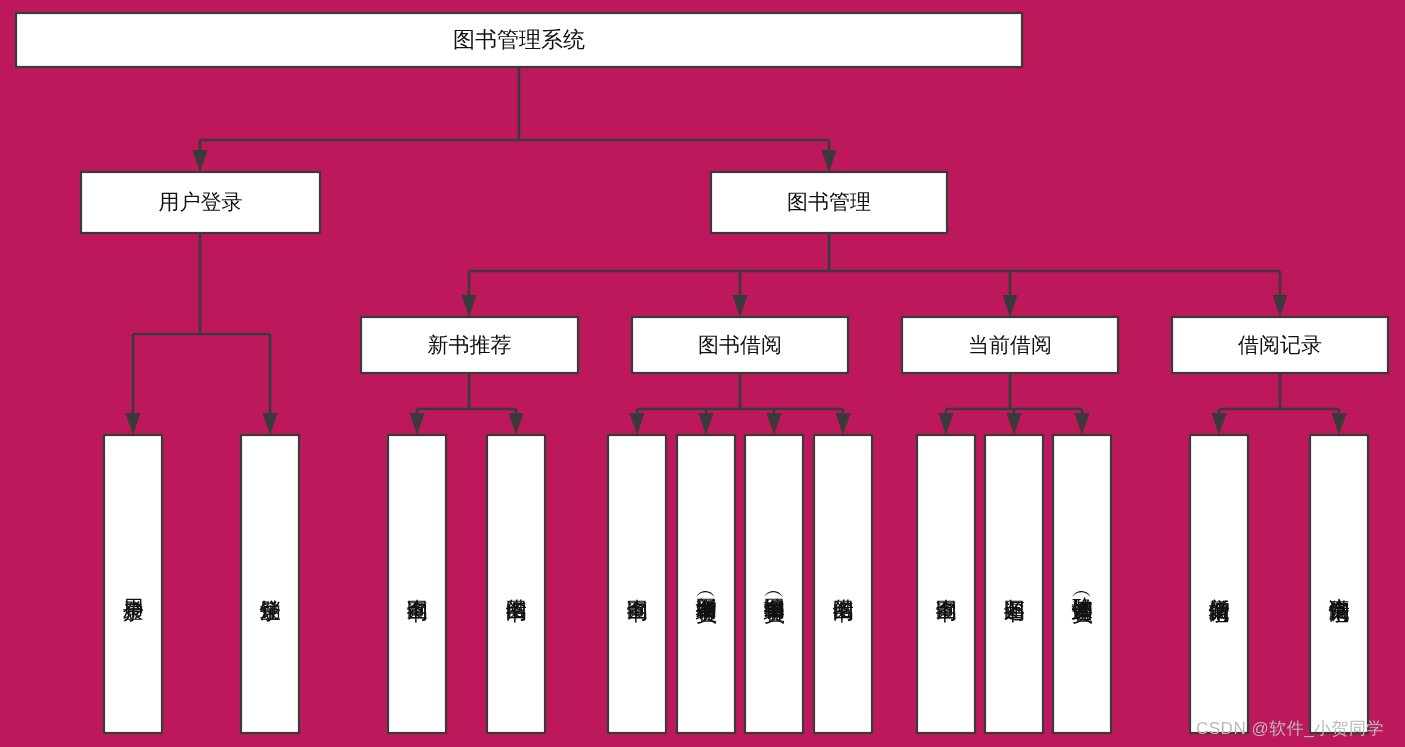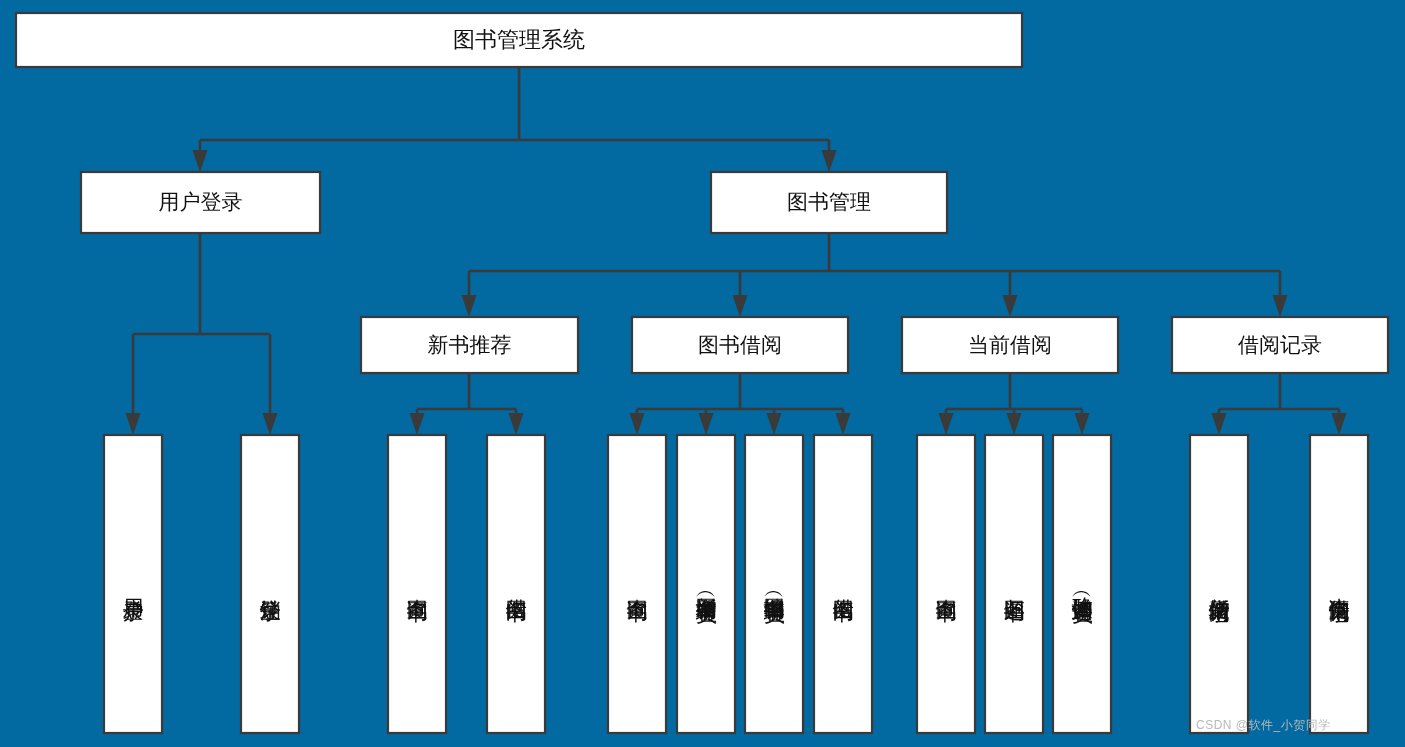--- a/index.html
+++ b/index.html
@@ -10,21 +10,21 @@
   body {
     width: 1405px;
     height: 747px;
     font-family: "Liberation Sans", "DejaVu Sans", sans-serif;
     overflow: hidden;
   }
   #diagram-root {
     position: relative;
     width: 1405px;
     height: 747px;
-    background: #0369a1;
+    background: #be185d;
   }
   svg.diagram-canvas {
     position: absolute;
     left: 0;
     top: 0;
     width: 1405px;
     height: 747px;
   }
   .node-box {
     fill: #ffffff;
@@ -66,21 +66,21 @@
     font-size: 21px;
     line-height: 1.08;
     color: #111111;
     letter-spacing: 1px;
     text-align: center;
     white-space: nowrap;
   }
   .watermark {
     position: absolute;
     font-family: "Liberation Sans", "DejaVu Sans", sans-serif;
-    font-size: 12px;
+    font-size: 17px;
     color: #b9b9b9;
     white-space: nowrap;
     letter-spacing: 0.5px;
   }
 </style>
 </head>
 <body>
 
 <div id="diagram-root">
 

